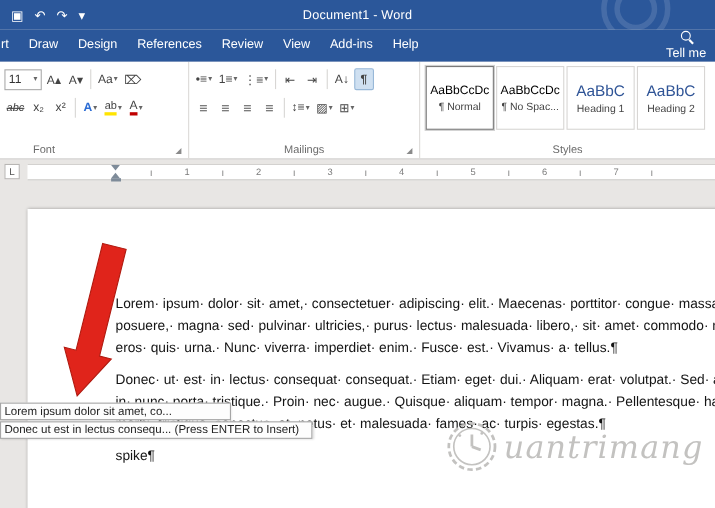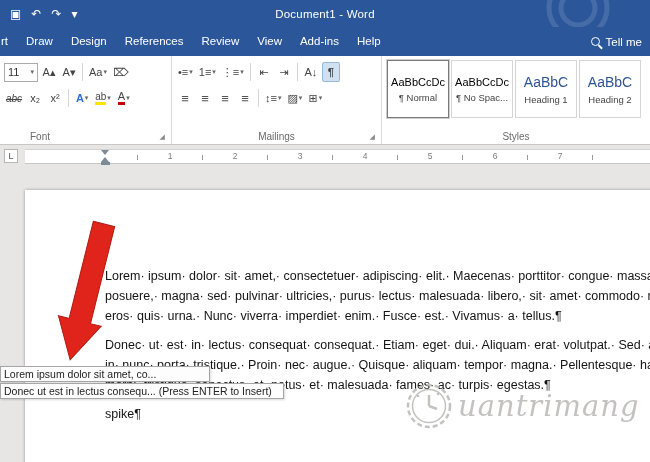--- a/index.html
+++ b/index.html
@@ -12,21 +12,21 @@
   .qat{display:flex;align-items:center;gap:10px;margin-left:10px;font-size:12px;z-index:2;}
   .qat-btn{cursor:default;line-height:1;}
   .win-title{position:absolute;left:0;right:0;text-align:center;font-size:11.5px;letter-spacing:.2px;}
   .tb-swirl{position:absolute;right:26px;top:-18px;}
 
   
   .tabrow{position:absolute;top:27px;left:0;width:650px;height:29px;background:var(--titlebar,#2b579a);
     display:flex;align-items:center;color:#fff;font-size:11.5px;z-index:5;}
   .tab{padding:0 9px;height:29px;line-height:29px;white-space:nowrap;cursor:default;}
   .tab-cut{padding-left:1px;}
-  .tellme{margin-left:auto;display:flex;align-items:center;gap:6px;padding-right:8px;white-space:nowrap;}
+  .tellme{margin-left:auto;display:flex;align-items:center;gap:6px;padding-right:8px;white-space:nowrap;flex-direction:column;}
   .magnifier{position:relative;width:9px;height:9px;border:1.5px solid #fff;border-radius:50%;display:inline-block;}
   .magnifier::after{content:"";position:absolute;width:5px;height:1.5px;background:#fff;
     transform:rotate(45deg);right:-4px;bottom:-2px;}
 
   
   .ribbon{position:absolute;top:56px;left:0;width:650px;height:89px;background:#ffffff;
     border-bottom:1px solid #c9c7c5;z-index:4;}
   .rgroup{position:absolute;top:0;height:100%;}
   .g-font{left:0;width:172px;border-right:1px solid #dcdad8;}
   .g-para{left:172px;width:210px;border-right:1px solid #dcdad8;}

